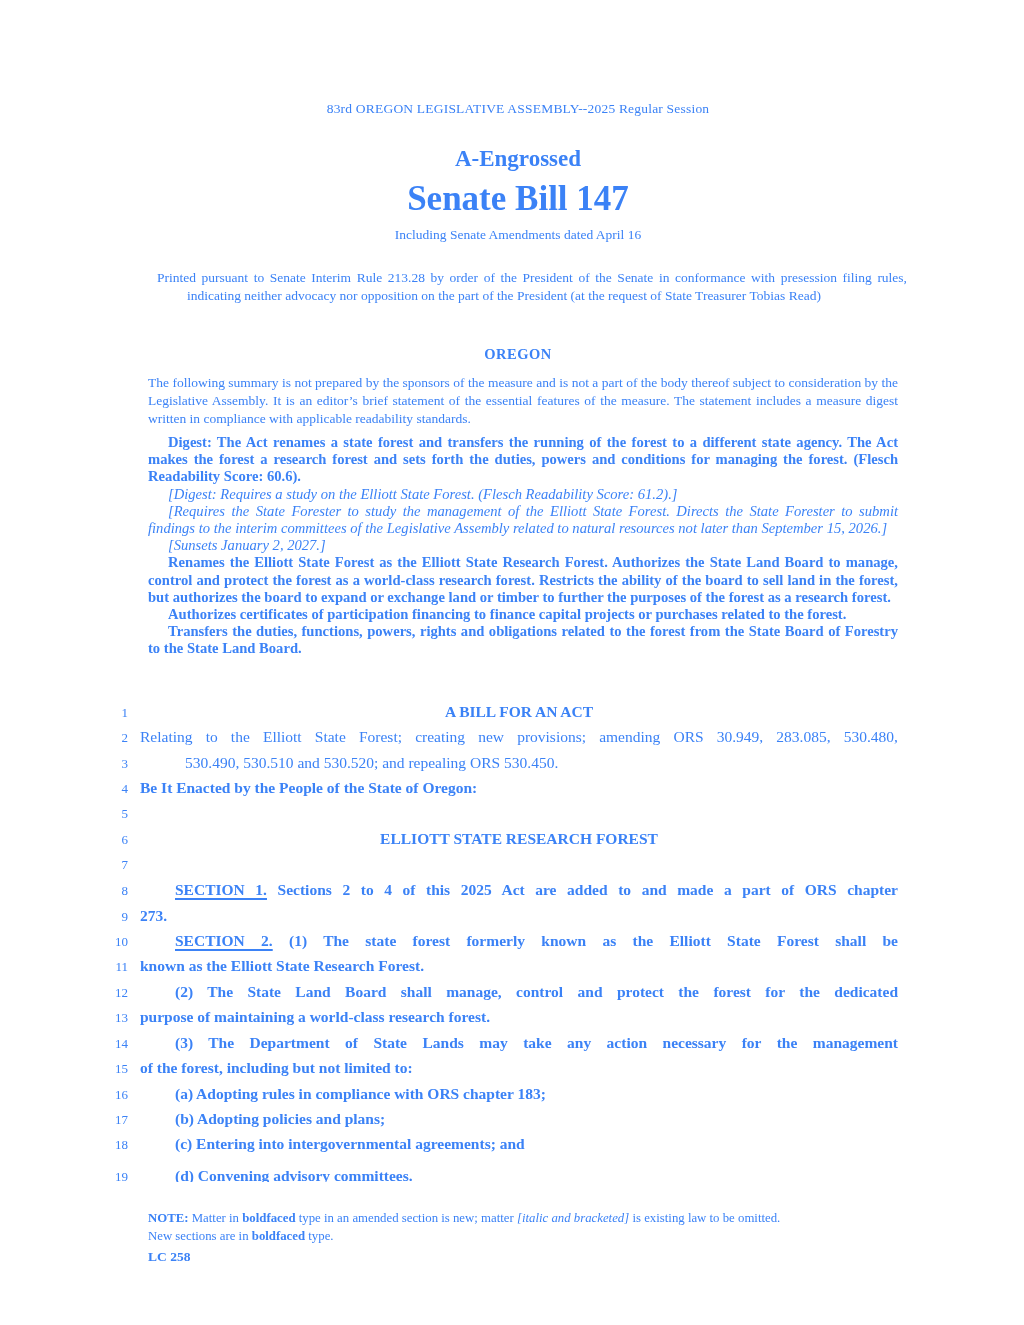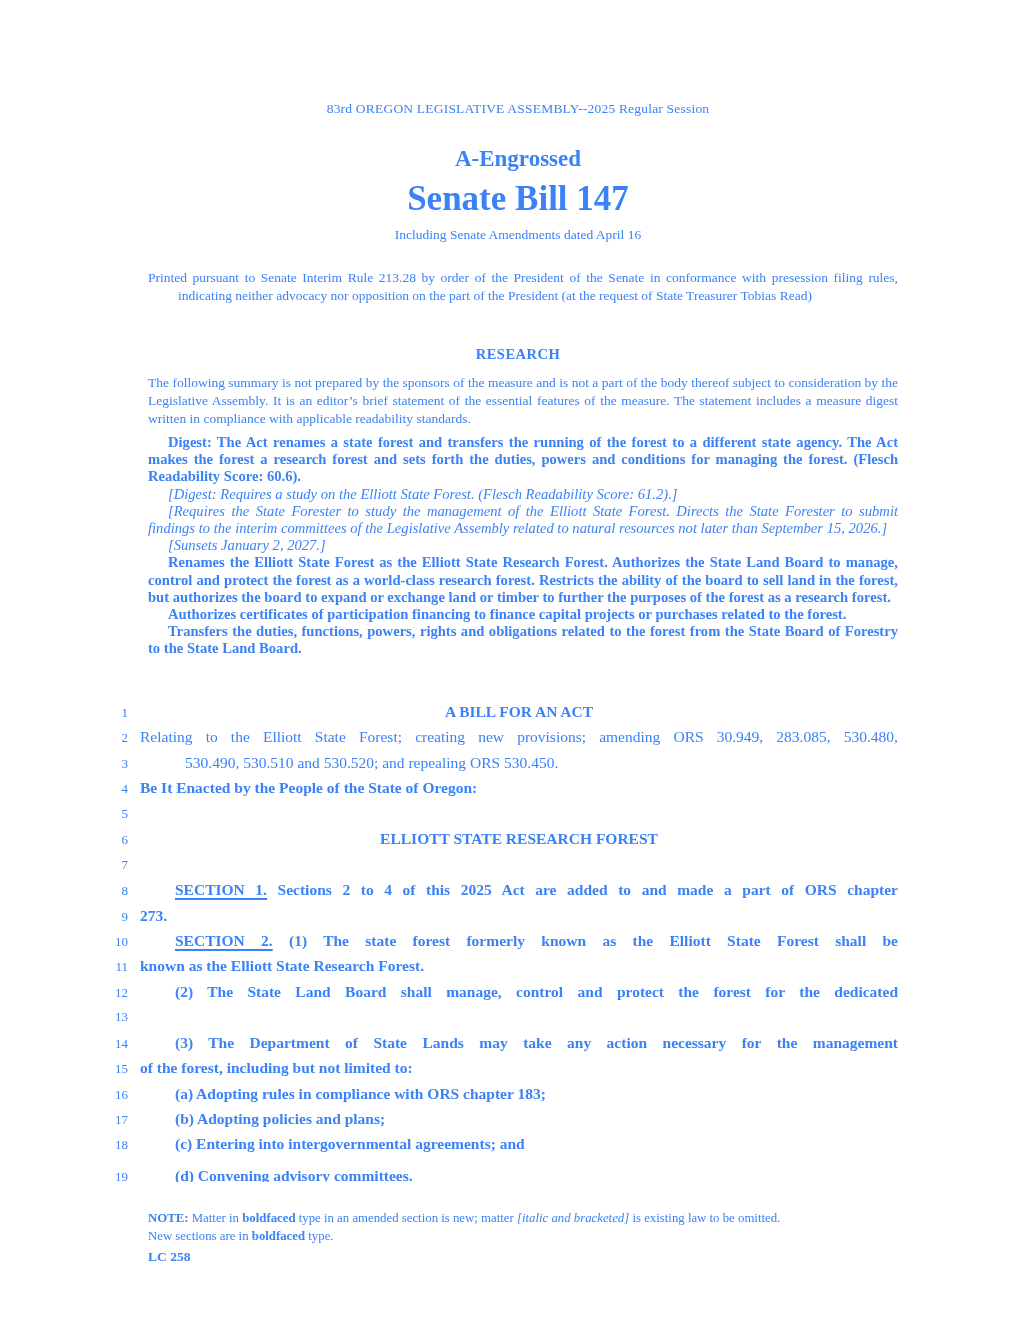--- a/index.html
+++ b/index.html
@@ -24,21 +24,21 @@
   }
   .bill-title {
     top:179px; left:138px; width:760px;
     text-align:center; font-weight:bold; font-size:35px;
   }
   .ordered-block {
     top:226px; left:138px; width:760px;
     text-align:center; font-size:13.5px; line-height:17.5px;
   }
   .printed-pursuant {
-    top:269px; left:148px; width:750px;
+    top:269px; left:157px; width:750px;
     font-size:13.5px; line-height:17.5px;
     text-align:justify;
     padding-left:30px; text-indent:-30px;
     box-sizing:border-box;
   }
   .summary-heading {
     top:346px; left:138px; width:760px;
     text-align:center; font-weight:bold; font-size:14.5px; letter-spacing:0.5px;
   }
   .summary-body {
@@ -98,21 +98,21 @@
   <div class="abs engrossed">A-Engrossed</div>
 
   <div class="abs bill-title">Senate Bill 147</div>
 
   <div class="abs ordered-block">
     <div>Including Senate Amendments dated April 16</div>
   </div>
 
   <div class="abs printed-pursuant">Printed pursuant to Senate Interim Rule 213.28 by order of the President of the Senate in conformance with presession filing rules, indicating neither advocacy nor opposition on the part of the President (at the request of State Treasurer Tobias Read)</div>
 
-  <div class="abs summary-heading">RESEARCH</div>
+  <div class="abs summary-heading">OREGON</div>
 
   <div class="abs summary-body">The following summary is not prepared by the sponsors of the measure and is not a part of the body thereof subject to consideration by the Legislative Assembly. It is an editor’s brief statement of the essential features of the measure. The statement includes a measure digest written in compliance with applicable readability standards.</div>
 
   <div class="abs digest">
       <p class="bold">Digest: The Act renames a state forest and transfers the running of the forest to a different state agency. The Act makes the forest a research forest and sets forth the duties, powers and conditions for managing the forest. (Flesch Readability Score: 60.6).</p>
       <p class="italic">[Digest: Requires a study on the Elliott State Forest. (Flesch Readability Score: 61.2).]</p>
       <p class="italic">[Requires the State Forester to study the management of the Elliott State Forest. Directs the State Forester to submit findings to the interim committees of the Legislative Assembly related to natural resources not later than September 15, 2026.]</p>
       <p class="italic">[Sunsets January 2, 2027.]</p>
       <p class="bold">Renames the Elliott State Forest as the Elliott State Research Forest. Authorizes the State Land Board to manage, control and protect the forest as a world-class research forest. Restricts the ability of the board to sell land in the forest, but authorizes the board to expand or exchange land or timber to further the purposes of the forest as a research forest.</p>
       <p class="bold">Authorizes certificates of participation financing to finance capital projects or purchases related to the forest.</p>
@@ -163,20 +163,21 @@
       <div class="bill-row">
         <span class="num">11</span>
         <div class="txt bold">known as the Elliott State Research Forest.</div>
       </div>
       <div class="bill-row">
         <span class="num">12</span>
         <div class="txt bold justify" style="text-indent: 35px;">(2) The State Land Board shall manage, control and protect the forest for the dedicated</div>
       </div>
       <div class="bill-row">
         <span class="num">13</span>
+        <div class="txt bold">purpose of maintaining a world-class research forest.</div>
       </div>
       <div class="bill-row">
         <span class="num">14</span>
         <div class="txt bold justify" style="text-indent: 35px;">(3) The Department of State Lands may take any action necessary for the management</div>
       </div>
       <div class="bill-row">
         <span class="num">15</span>
         <div class="txt bold">of the forest, including but not limited to:</div>
       </div>
       <div class="bill-row">

